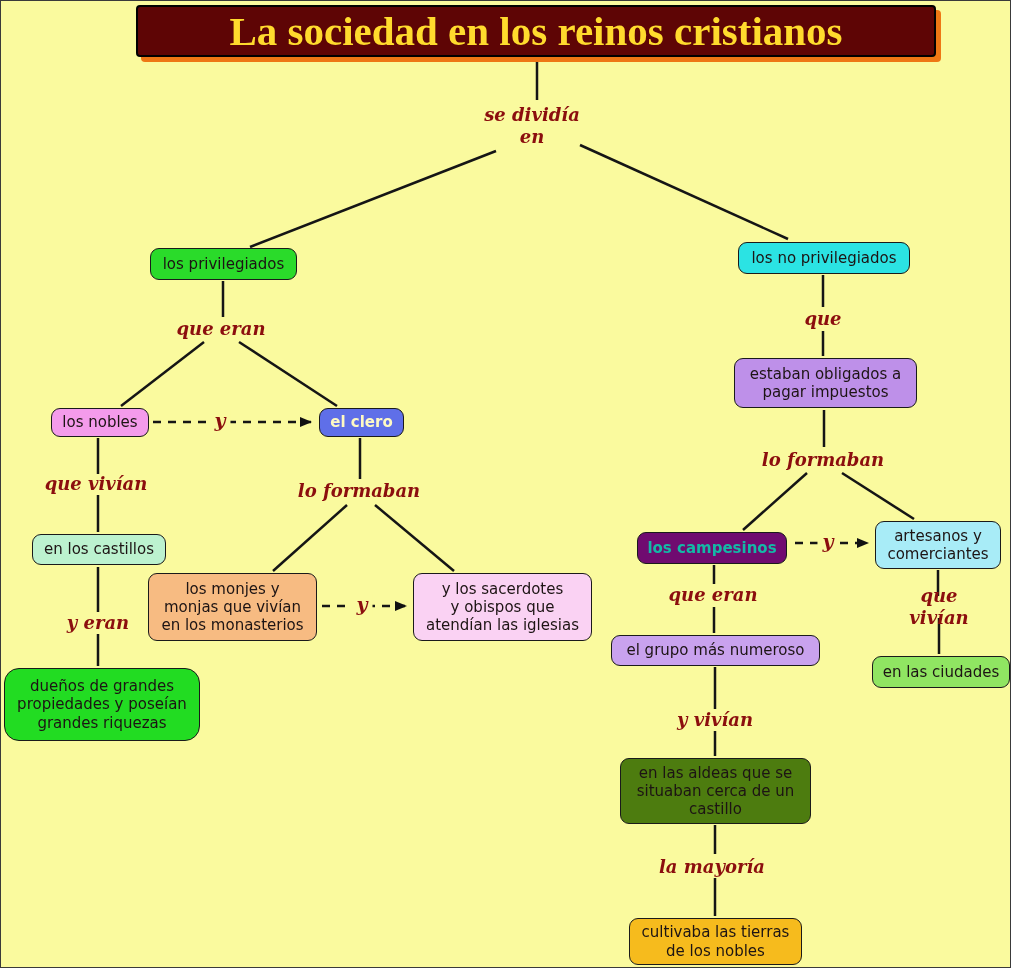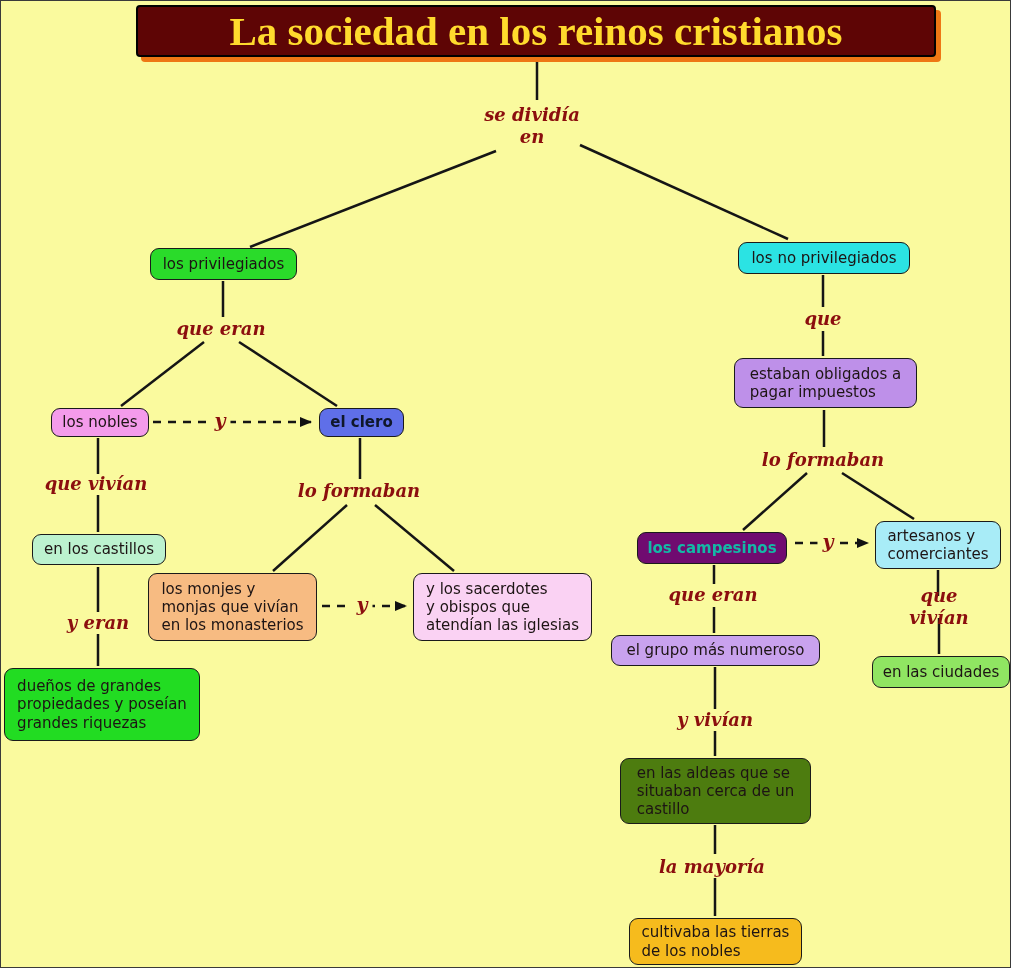--- a/index.html
+++ b/index.html
@@ -16,29 +16,29 @@
     box-shadow:5px 5px 0 #EE7714;
     display:flex;align-items:center;justify-content:center;
     color:#FFDB2D;font:bold 41px/1 "Liberation Serif",serif;
     z-index:2;box-sizing:border-box;
   }
 
   .node{
     position:absolute;box-sizing:border-box;z-index:2;
     border:1.5px solid #1a1a1a;border-radius:9px;
     display:flex;align-items:center;justify-content:center;
-    font:15px/1.22 "DejaVu Sans",sans-serif;
+    text-align:center;font:15px/1.22 "DejaVu Sans",sans-serif;
     color:#1d1414;white-space:pre-line;padding:6px 6px;
   }
   .n-privilegiados{left:149px;top:247px;width:147px;height:32px;background:#2ADB2A;}
   .n-no-privilegiados{left:737px;top:241px;width:172px;height:32px;background:#2BE3E3;}
   .n-nobles{left:50px;top:407px;width:98px;height:29px;background:#F49BEB;}
-  .n-clero{left:318px;top:407px;width:85px;height:29px;background:#5F6FE8;color:#0f172a;font-weight:bold;}
+  .n-clero{left:318px;top:407px;width:85px;height:29px;background:#5F6FE8;color:#fef9c3;font-weight:bold;}
   .n-castillos{left:31px;top:533px;width:134px;height:31px;background:#BCF2CF;}
-  .n-duenos{left:3px;top:667px;width:196px;height:73px;background:#22DC22;}
+  .n-duenos{left:3px;top:667px;width:196px;height:73px;background:#22DC22;border-radius:15px;}
   .n-monjes{left:147px;top:572px;width:169px;height:68px;background:#F7BB82;}
   .n-sacerdotes{left:412px;top:572px;width:179px;height:68px;background:#FAD2F3;}
   .n-estaban{left:733px;top:357px;width:183px;height:50px;background:#BE90E9;}
   .n-campesinos{left:636px;top:531px;width:150px;height:32px;background:#700B70;color:#14b8a6;font-weight:bold;}
   .n-artesanos{left:874px;top:520px;width:126px;height:48px;background:#A8ECF7;}
   .n-grupo{left:610px;top:634px;width:209px;height:31px;background:#C9A2EE;}
   .n-ciudades{left:871px;top:655px;width:138px;height:32px;background:#90E562;}
   .n-aldeas{left:619px;top:757px;width:191px;height:66px;background:#4d7c0f;}
   .n-cultivaba{left:628px;top:917px;width:173px;height:47px;background:#F6BB1D;}
 

